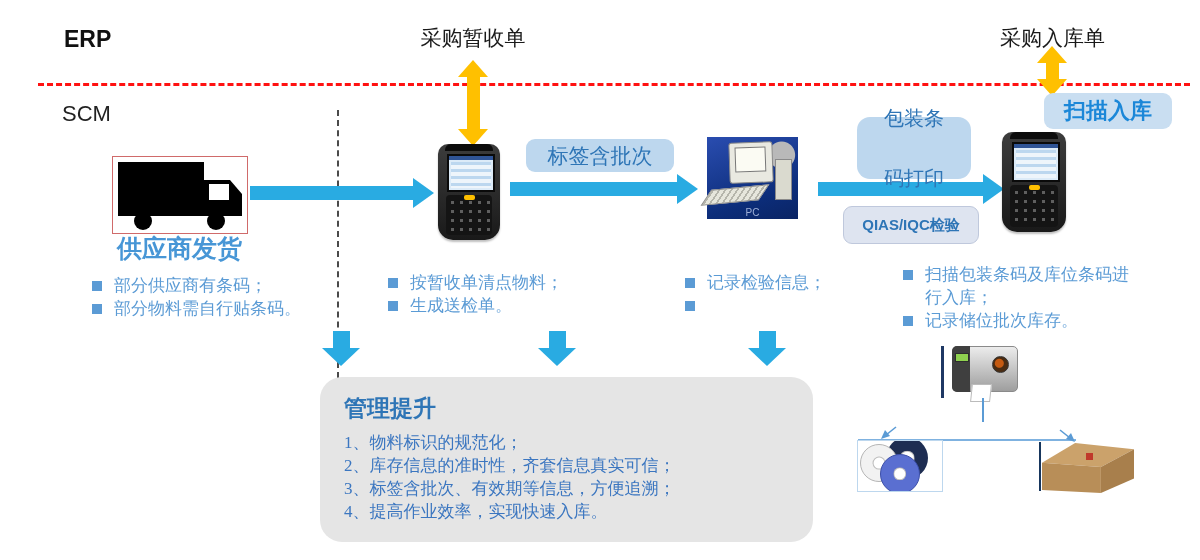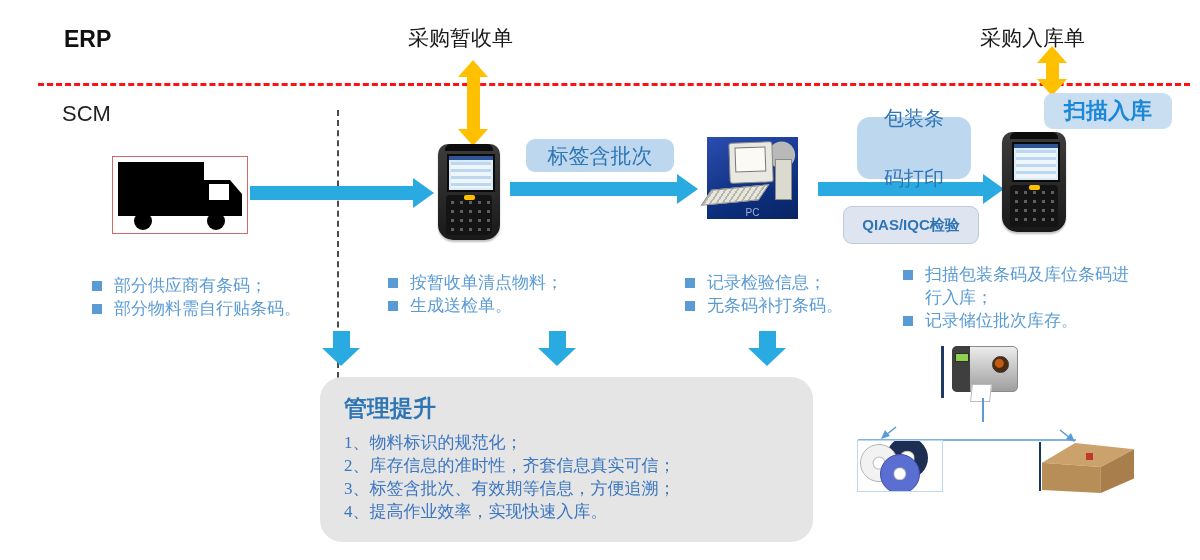--- a/index.html
+++ b/index.html
@@ -6,21 +6,21 @@
   #canvas{position:relative;width:1200px;height:560px;background:#fff;overflow:hidden;
           font-family:"Liberation Sans","DejaVu Sans",sans-serif;padding-left:8px;}
 
   
   .erp{position:absolute;left:64px;top:26px;font-size:23px;font-weight:bold;color:#111;}
   .scm{position:absolute;left:62px;top:101px;font-size:22px;color:#222;}
   .red-divider{position:absolute;left:38px;top:83px;width:1152px;border-top:3px dashed #FF1111;}
   .v-dashed{position:absolute;left:337px;top:110px;height:268px;border-left:2px dashed #4a4a4a;}
 
   
-  .doc-label{position:absolute;font-size:21px;color:#1a1a1a;text-align:left;}
+  .doc-label{position:absolute;font-size:21px;color:#1a1a1a;text-align:center;}
   .doc-left{left:408px;top:24px;width:130px;}
   .doc-right{left:980px;top:24px;width:145px;}
 
   
   .vdarrow{position:absolute;width:30px;display:flex;flex-direction:column;align-items:center;}
   .vdarrow .head-up{width:0;height:0;border-left:15px solid transparent;border-right:15px solid transparent;border-bottom:17px solid #FFC000;}
   .vdarrow .head-down{width:0;height:0;border-left:15px solid transparent;border-right:15px solid transparent;border-top:17px solid #FFC000;}
   .vdarrow .stem{width:13px;flex:1;background:#FFC000;}
   .vdarrow-1{left:458px;top:60px;height:86px;}
   .vdarrow-2{left:1037px;top:46px;height:50px;}
@@ -160,20 +160,21 @@
   <div class="truck">
     <svg viewBox="0 0 134 76">
       <rect x="5" y="5" width="86" height="53" fill="#000"></rect>
       <path d="M91 23 h26 l12 14 v21 h-38 z" fill="#000"></path>
       <rect x="96" y="27" width="20" height="16" fill="#fff"></rect>
       <rect x="5" y="54" width="124" height="5" fill="#000"></rect>
       <circle cx="30" cy="64" r="9" fill="#000"></circle>
       <circle cx="103" cy="64" r="9" fill="#000"></circle>
     </svg>
   </div>
+  <div class="caption caption-supplier">供应商发货</div>
 
   <div class="harrow harrow-1">
       <div class="stem"></div>
       <div class="head"></div>
     </div>
   <div class="harrow harrow-2">
       <div class="stem"></div>
       <div class="head"></div>
     </div>
   <div class="harrow harrow-3">
@@ -242,21 +243,20 @@
         <span>生成送检单。</span>
       </div>
   </div>
   <div class="notes notes-inspect">
     <div class="note-item">
         <span class="bullet"></span>
         <span>记录检验信息；</span>
       </div>
     <div class="note-item">
         <span class="bullet"></span>
-        <span>无条码补打条码。</span>
       </div>
   </div>
   <div class="notes notes-scan">
     <div class="note-item">
         <span class="bullet"></span>
         <span>扫描包装条码及库位条码进行入库；</span>
       </div>
     <div class="note-item">
         <span class="bullet"></span>
         <span>记录储位批次库存。</span>

